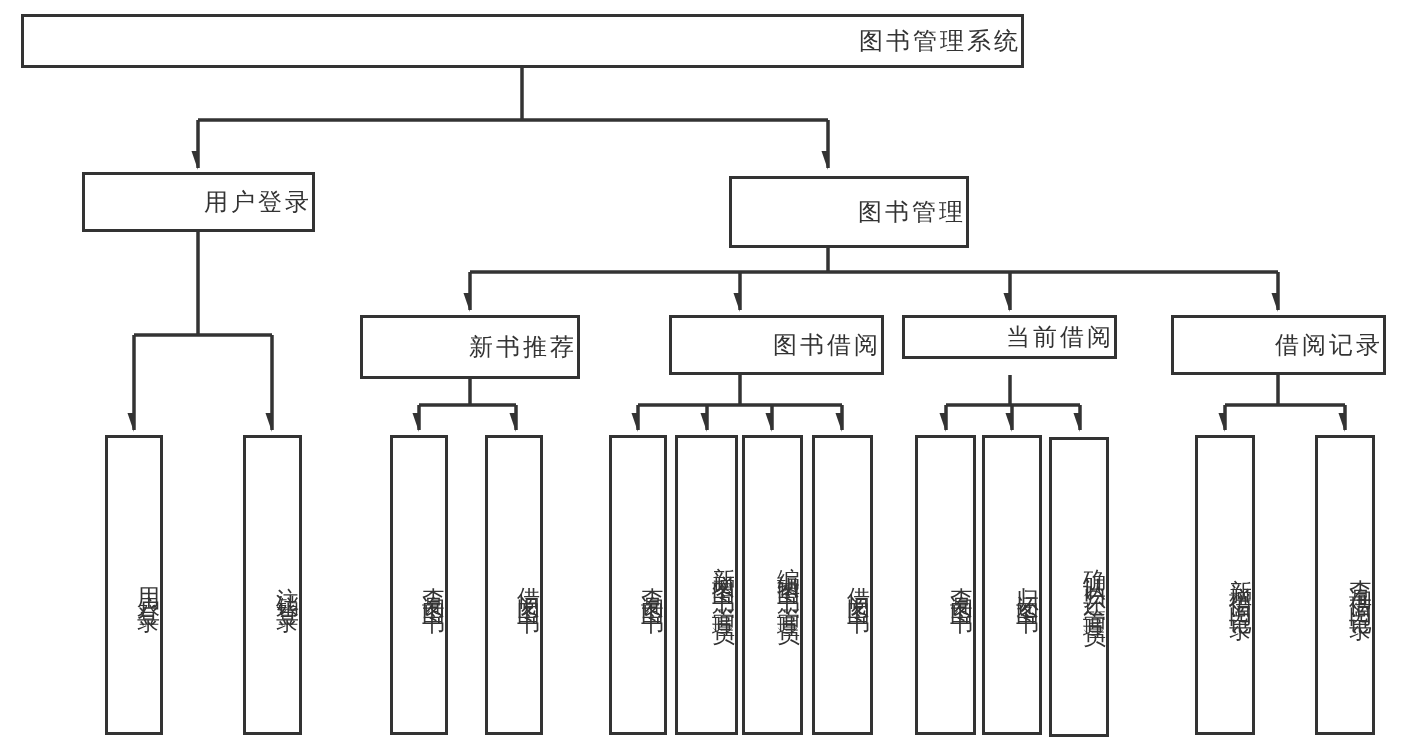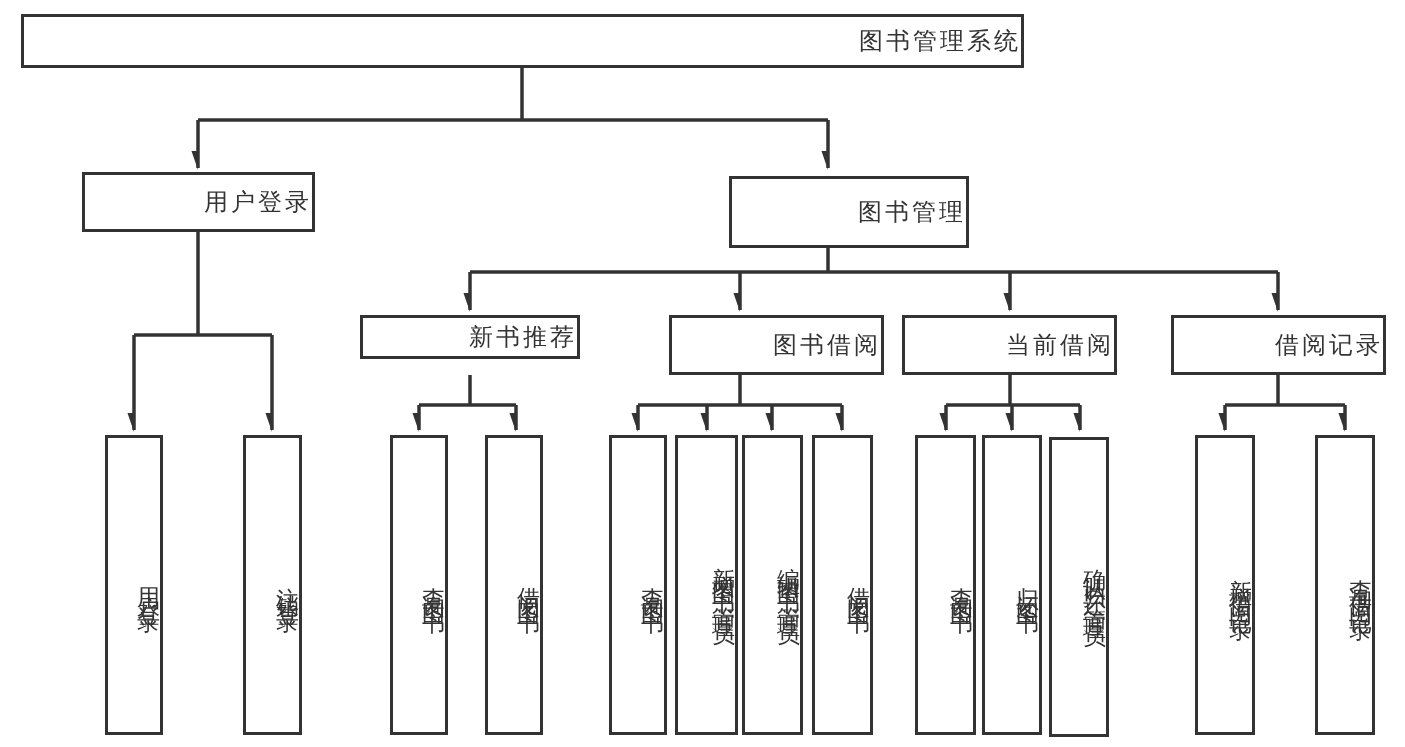--- a/index.html
+++ b/index.html
@@ -113,27 +113,27 @@
     <span>图书管理系统</span>
   </div>
 
   <div class="node hbox" style="left:82px; top:172px; width:233px; height:60px;">
     <span>用户登录</span>
   </div>
   <div class="node hbox" style="left:708px; top:176px; width:240px; height:72px;margin-left:21px;">
     <span>图书管理</span>
   </div>
 
-  <div class="node hbox" style="left:360px; top:315px; width:220px; height:44px;">
+  <div class="node hbox" style="left:360px; top:315px; width:220px; height:64px;">
     <span>新书推荐</span>
   </div>
   <div class="node hbox" style="left:633px; top:315px; width:215px; height:60px;margin-left:36px;">
     <span>图书借阅</span>
   </div>
-  <div class="node hbox" style="left:902px; top:315px; width:215px; height:60px;">
+  <div class="node hbox" style="left:902px; top:315px; width:215px; height:44px;">
     <span>当前借阅</span>
   </div>
   <div class="node hbox" style="left:1171px; top:315px; width:215px; height:60px;">
     <span>借阅记录</span>
   </div>
 
   <div class="node vbox" style="left:105px; top:435px; width:58px; height:300px;">
     <span>用户登录</span>
   </div>
   <div class="node vbox" style="left:243px; top:435px; width:59px; height:300px;">

